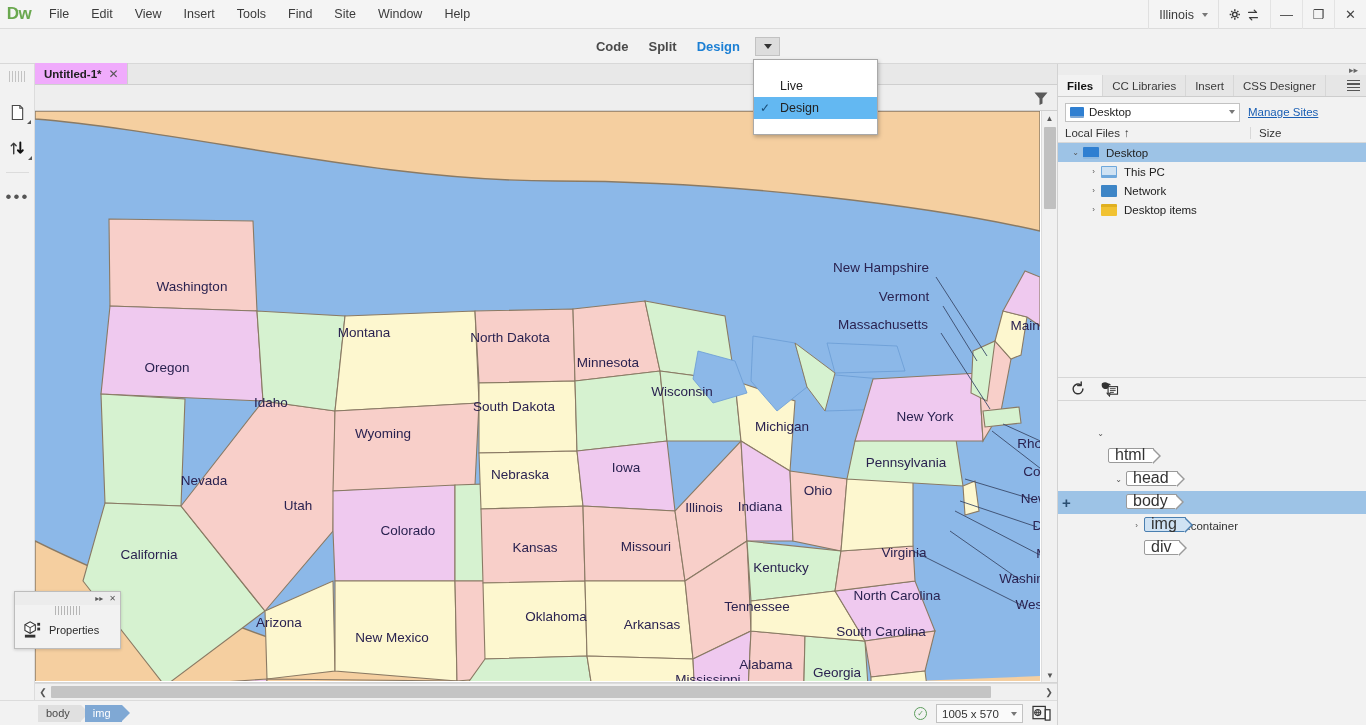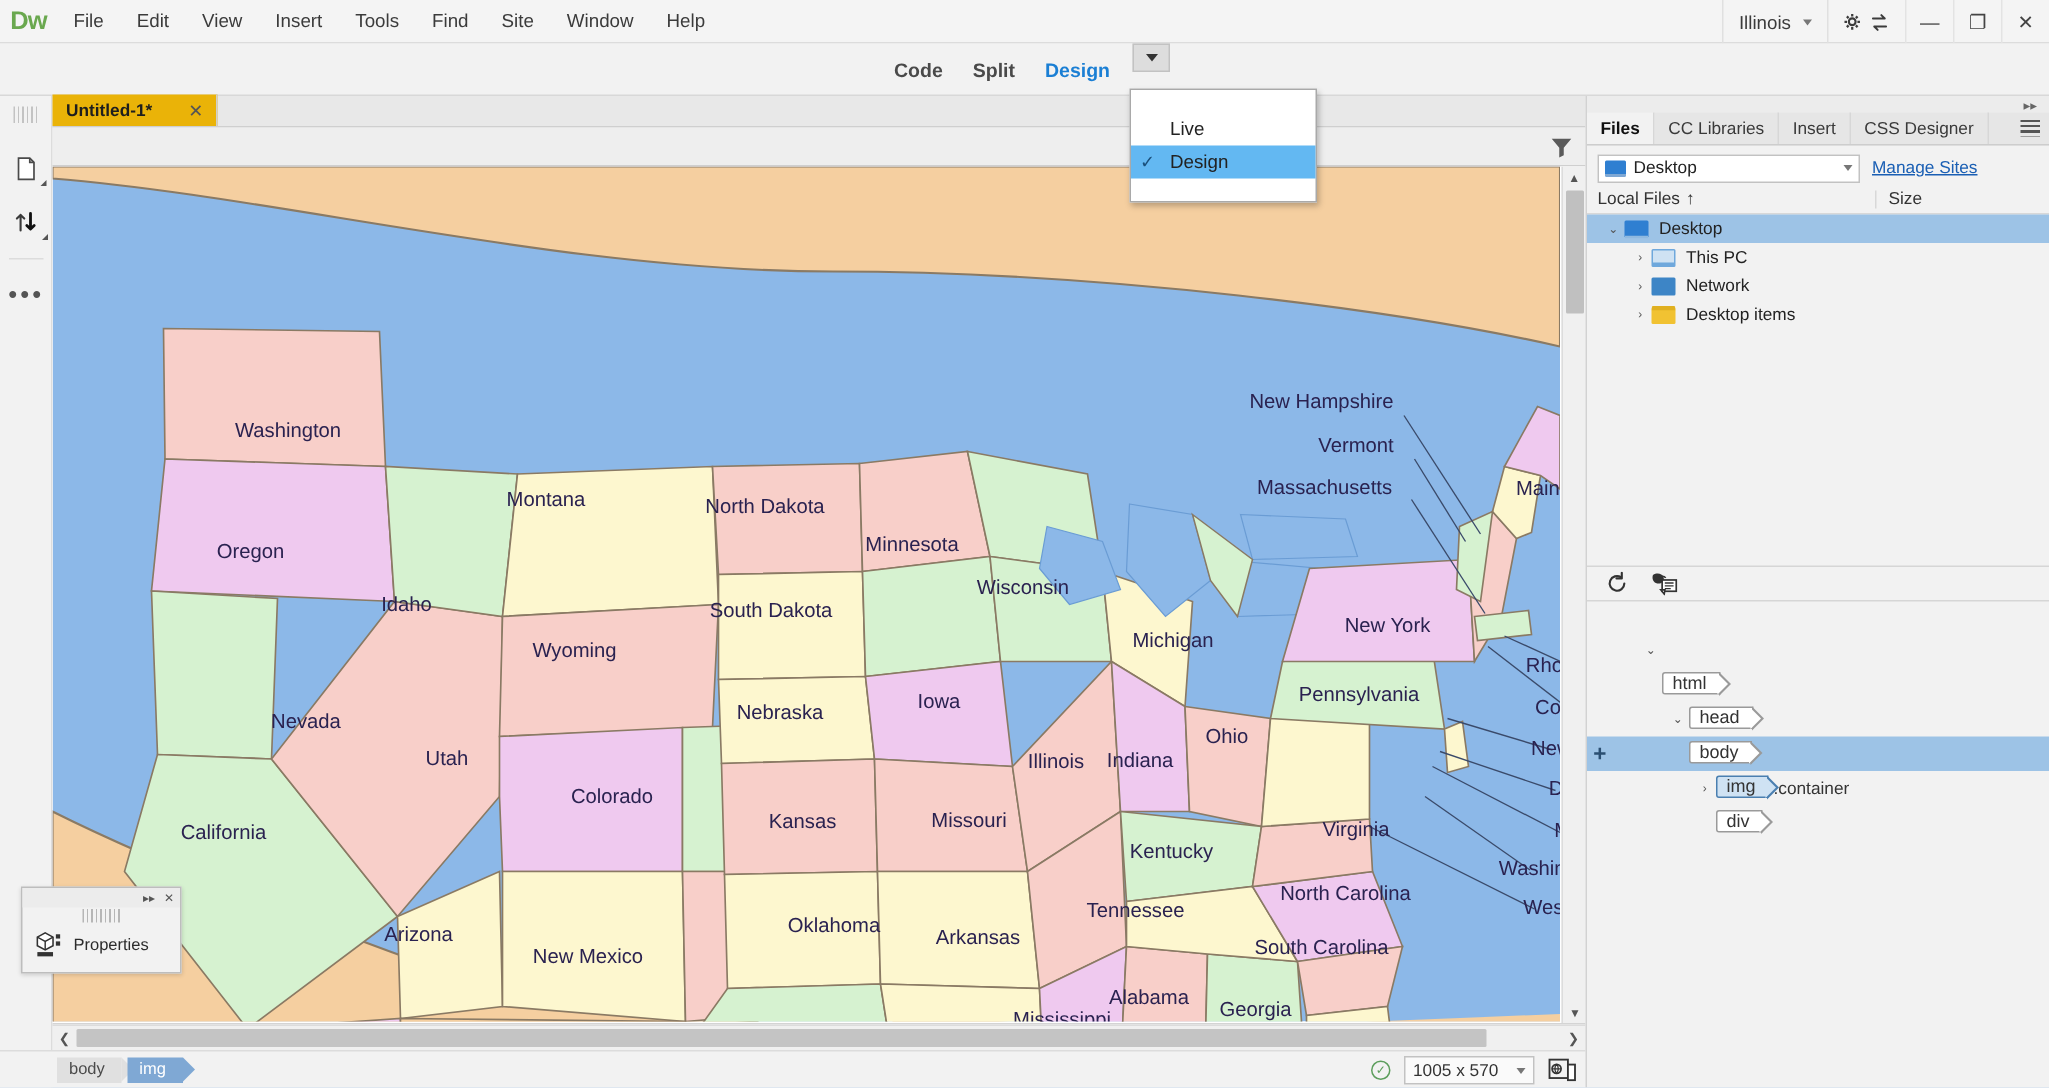--- a/index.html
+++ b/index.html
@@ -78,22 +78,22 @@
   .view-menu-item.sel { background: #63b8f2; }
   .vm-check { width: 20px; font-size: 12px; color: #1a4f7a; }
 
   
   .tabbar {
     position: absolute; left: 35px; top: 64px; width: 1022px; height: 21px;
     background: #e8e8e8; border-bottom: 1px solid #cfcfcf;
     display: flex; align-items: flex-end;
   }
   .doc-tab {
-    height: 21px; background: #eab308; border-right: 1px solid #cfcfcf;
-    display: flex; align-items: center; gap: 24px; padding: 0 8px 0 9px;
+    height: 21px; background: #f0abfc; border-right: 1px solid #cfcfcf;
+    display: flex; align-items: center; gap: 7px; padding: 0 8px 0 9px;
     font-size: 11.5px; font-weight: bold; color: #1e1e1e;
   }
   .tab-x { font-size: 12px; color: #555; font-weight: normal; }
 
   
   .relbar {
     position: absolute; left: 35px; top: 85px; width: 1022px; height: 26px;
     background: #eeeeee; border-bottom: 1px solid #cfcfcf;
     display: flex; align-items: center; padding-left: 9px; gap: 0;
   }
@@ -267,21 +267,21 @@
     background: #e6e6e6; border-bottom: 1px solid #cdcdcd; display: flex; position: relative;
   }
   .domtree { position: absolute; left: 0; top: 358px; width: 309px; }
   .dom-row {
     height: 23px; display: flex; align-items: center; font-size: 11.5px; color: #333;
   }
   .dom-row.sel { background: #9dc3e6; }
   .dtag {
     display: inline-flex; align-items: center; height: 15px; padding: 0 8px 0 6px;
     border: 1px solid #9a9a9a; background: #fff; position: relative;
-    font-size: 12px; color: #333; margin-right: 3px;
+    font-size: 16px; color: #333; margin-right: 3px;
     border-radius: 2px 0 0 2px;
     margin-top: 43px;
   }
   .dtag::after {
     content: ""; position: absolute; right: -8px; top: -1px;
     border-top: 8.5px solid transparent; border-bottom: 8.5px solid transparent;
     border-left: 8px solid #9a9a9a;
   }
   .dtag::before {
     content: ""; position: absolute; right: -6px; top: 0;
@@ -337,21 +337,21 @@
       </div>
       <div class="win-btns">
         <div class="win-btn">—</div>
         <div class="win-btn">❐</div>
         <div class="win-btn">✕</div>
       </div>
     </div>
   </div>
 
   <div class="viewbar">
-    <div id="viewopts" style="display:flex;align-items:flex-start">
+    <div id="viewopts" style="display:flex;align-items:center">
         <div class="view-opt">Code</div>
         <div class="view-opt">Split</div>
         <div class="view-opt active">Design</div>
         <div class="view-drop">
           <span class="caret-dn"></span>
         </div>
       </div>
   </div>
 
   <div class="view-menu">

